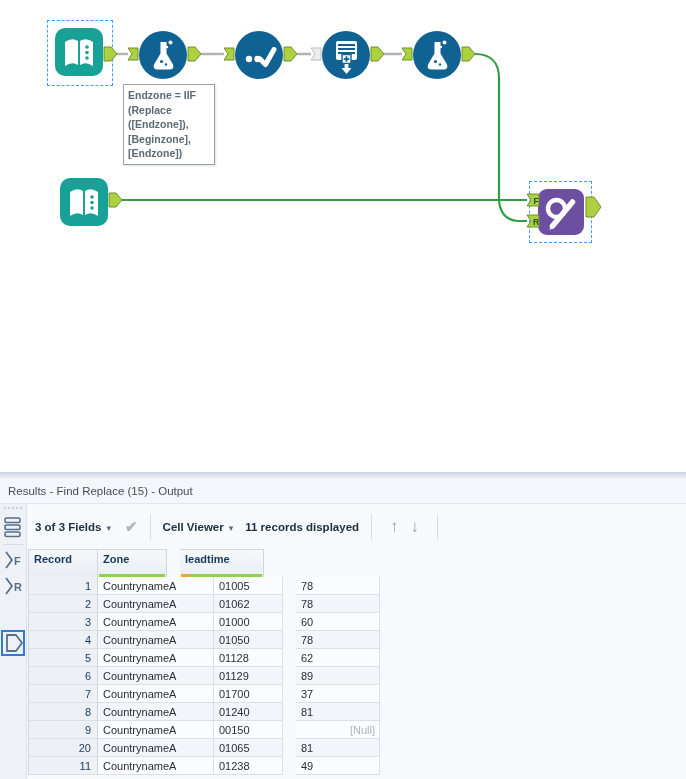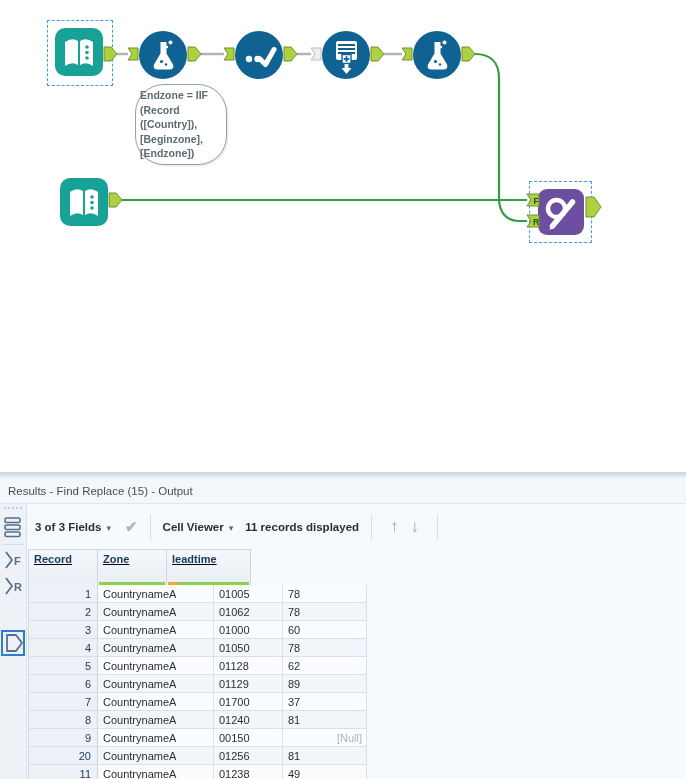--- a/index.html
+++ b/index.html
@@ -31,33 +31,33 @@
   .toolbar{position:absolute;left:27px;top:32px;width:659px;height:45px;background:#f7fafd;display:flex;align-items:center;
            font-size:11.5px;color:#21303f;text-align:right;}
   .toolbar .lbl{font-weight:bold;}
   .toolbar .caret{font-size:9px;color:#5f6b76;margin:2px 0 0 5px;}
   .toolbar .check{font-size:15px;color:#aeb6bf;font-weight:bold;margin-left:14px;}
   .toolbar .vsep{width:1px;height:26px;background:#d7dde4;margin:0 12px;}
   .toolbar .arrow{font-size:17px;color:#99a3ae;margin:0 6px;line-height:1;}
 
   
   .tbl{position:absolute;left:28px;top:77px;border-left:1px solid #cfd6df;}
-  .thead{display:flex;height:36px;text-decoration:underline;}
+  .thead{display:flex;height:28px;}
   .th{box-sizing:border-box;position:relative;border-right:1px solid #cfd6df;border-top:1px solid #cfd6df;
       background:linear-gradient(#f5f8fb,#e9eef4);font-weight:bold;font-size:11px;color:#17395c;padding:3px 0 0 5px;}
   .uline{position:absolute;left:1px;right:1px;bottom:0;height:3px;display:flex;}
   .uline i{display:block;height:3px;}
   .trow{display:flex;height:18px;}
   .td{box-sizing:border-box;border-right:1px solid #dbe0e8;border-bottom:1px solid #dbe0e8;font-size:11px;color:#2b2f33;
       padding:2.5px 4px 0 5px;overflow:hidden;white-space:nowrap;}
   .td.rec{background:#edf1f6 !important;color:#1c3e60;text-align:right;padding-right:6px;border-right:1px solid #cfd6df;}
   .trow:nth-child(odd) .td{background:#fbfcfe;}
   .trow:nth-child(even) .td{background:#f2f5f9;}
   .td.null{color:#adb5bd;text-align:right;}
-  .c0{width:69px;} .c1{width:116px;} .c2{width:69px;} .c3{width:84px;}
+  .c0{width:69px;} .c1{width:116px;} .c2{width:69px;} .c3{width:84px;margin-left:13px;}
 </style>
 </head>
 <body>
 
 <div class="screen">
 
   <div class="canvas">
 
     <div class="selrect" style="left:47px;top:20px;width:64px;height:64px;"></div>
     <div class="selrect" style="left:529px;top:181px;width:61px;height:60px;"></div>
@@ -127,24 +127,24 @@
     </div>
 
     <div class="tool fr" style="left:538px;top:189px;">
       <svg viewBox="0 0 46 46">
         <line x1="14.5" y1="37" x2="34.5" y2="13" stroke="#ffffff" stroke-width="5.5" stroke-linecap="round"></line>
         <polygon points="11.5,41 16.5,38.5 13,35.5" fill="#ffffff"></polygon>
         <circle cx="18.5" cy="19.5" r="8.5" fill="none" stroke="#ffffff" stroke-width="4.4"></circle>
       </svg>
     </div>
 
-    <div class="ann" style="left:135px;top:84px;width:82px;border-radius:29px;">
+    <div class="ann" style="left:123px;top:84px;width:82px;">
       <div>Endzone = IIF</div>
-      <div>(Record</div>
-      <div>([Country]),</div>
+      <div>(Replace</div>
+      <div>([Endzone]),</div>
       <div>[Beginzone],</div>
       <div>[Endzone])</div>
     </div>
 
     <svg class="wires" width="686" height="472">
       <g>
         <path d="M117 54 H128" stroke="#b3b3b3" stroke-width="2.5" fill="none"></path>
         <path d="M201 54 H224" stroke="#b3b3b3" stroke-width="2.5" fill="none"></path>
         <path d="M297 54 H311" stroke="#b3b3b3" stroke-width="2.5" fill="none"></path>
         <path d="M384 54 H402" stroke="#b3b3b3" stroke-width="2.5" fill="none"></path>
@@ -283,21 +283,21 @@
           </div>
           <div class="trow">
             <div class="td c0 rec">9</div>
             <div class="td c1">CountrynameA</div>
             <div class="td c2">00150</div>
             <div class="td c3 null">[Null]</div>
           </div>
           <div class="trow">
             <div class="td c0 rec">20</div>
             <div class="td c1">CountrynameA</div>
-            <div class="td c2">01256</div>
+            <div class="td c2">01065</div>
             <div class="td c3">81</div>
           </div>
           <div class="trow">
             <div class="td c0 rec">11</div>
             <div class="td c1">CountrynameA</div>
             <div class="td c2">01238</div>
             <div class="td c3">49</div>
           </div>
         </div>
     </div>

